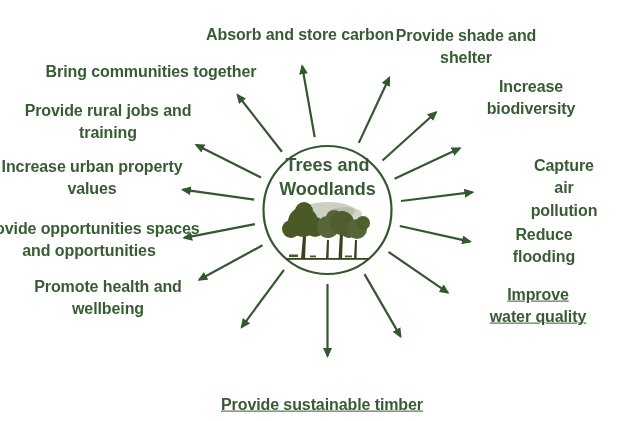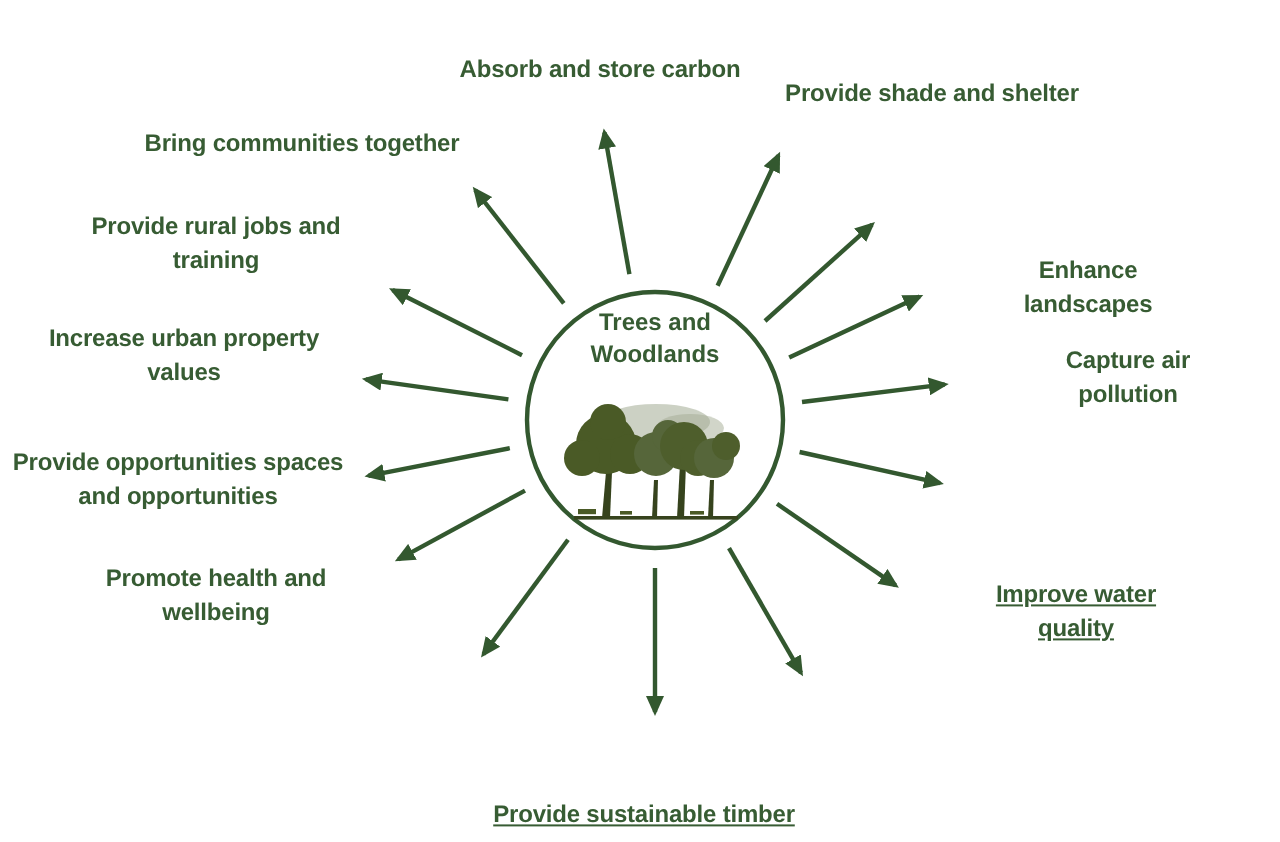--- a/index.html
+++ b/index.html
@@ -9,35 +9,35 @@
     height: 421px;
     background: #ffffff;
     font-family: "Liberation Sans", sans-serif;
     overflow: hidden;
   }
   #diagram-svg { position: absolute; left: 0; top: 0; }
   .benefit {
     position: absolute;
     transform: translate(-50%, -50%);
     color: #375c33;
-    font-size: 12px;
+    font-size: 16px;
     font-weight: bold;
     line-height: 1.4;
     text-align: center;
     white-space: pre-line;
     letter-spacing: -0.1px;
   }
   .center-label {
     position: absolute;
     left: 250px;
     top: 154px;
     width: 155px;
     text-align: center;
     color: #375c33;
-    font-size: 12px;
+    font-size: 18px;
     font-weight: bold;
     line-height: 1.32;
     white-space: pre-line;
   }
   .arrow-line { stroke: #33582f; stroke-width: 2.2; fill: none; }
   .hub-circle { fill: #ffffff; stroke: #33582f; stroke-width: 2.2; }
 </style>
 </head>
 <body>
 
@@ -95,22 +95,23 @@
       <rect x="28" y="53.5" width="6" height="1.8" fill="#4a5a26"></rect>
       <rect x="63" y="53.5" width="7" height="1.8" fill="#4a5a26"></rect>
     </g>
   </svg>
 
   <div class="center-label">Trees and
 Woodlands</div>
 
   <div class="benefit" style="left:300px; top:35px;">Absorb and store carbon</div>
   <div class="benefit" style="left:466px; top:47px;">Provide shade and shelter</div>
-  <div class="benefit" style="left:544px; top:144px;">Enhance landscapes</div>
+  <div class="benefit" style="left:531px; top:98px;">Increase biodiversity</div>
   <div class="benefit" style="left:564px; top:189px;">Capture air pollution</div>
+  <div class="benefit" style="left:544px; top:246px;">Reduce flooding</div>
   <div class="benefit" style="left:538px; top:306px;text-decoration:underline;">Improve water quality</div>
   <div class="benefit" style="left:322px; top:416px;text-decoration:underline;">Provide sustainable timber
 resource</div>
   <div class="benefit" style="left:108px; top:298px;">Promote health and
 wellbeing</div>
   <div class="benefit" style="left:89px;  top:240px;">Provide opportunities spaces
 and opportunities</div>
   <div class="benefit" style="left:92px;  top:178px;">Increase urban property
 values</div>
   <div class="benefit" style="left:108px; top:122px;">Provide rural jobs and

